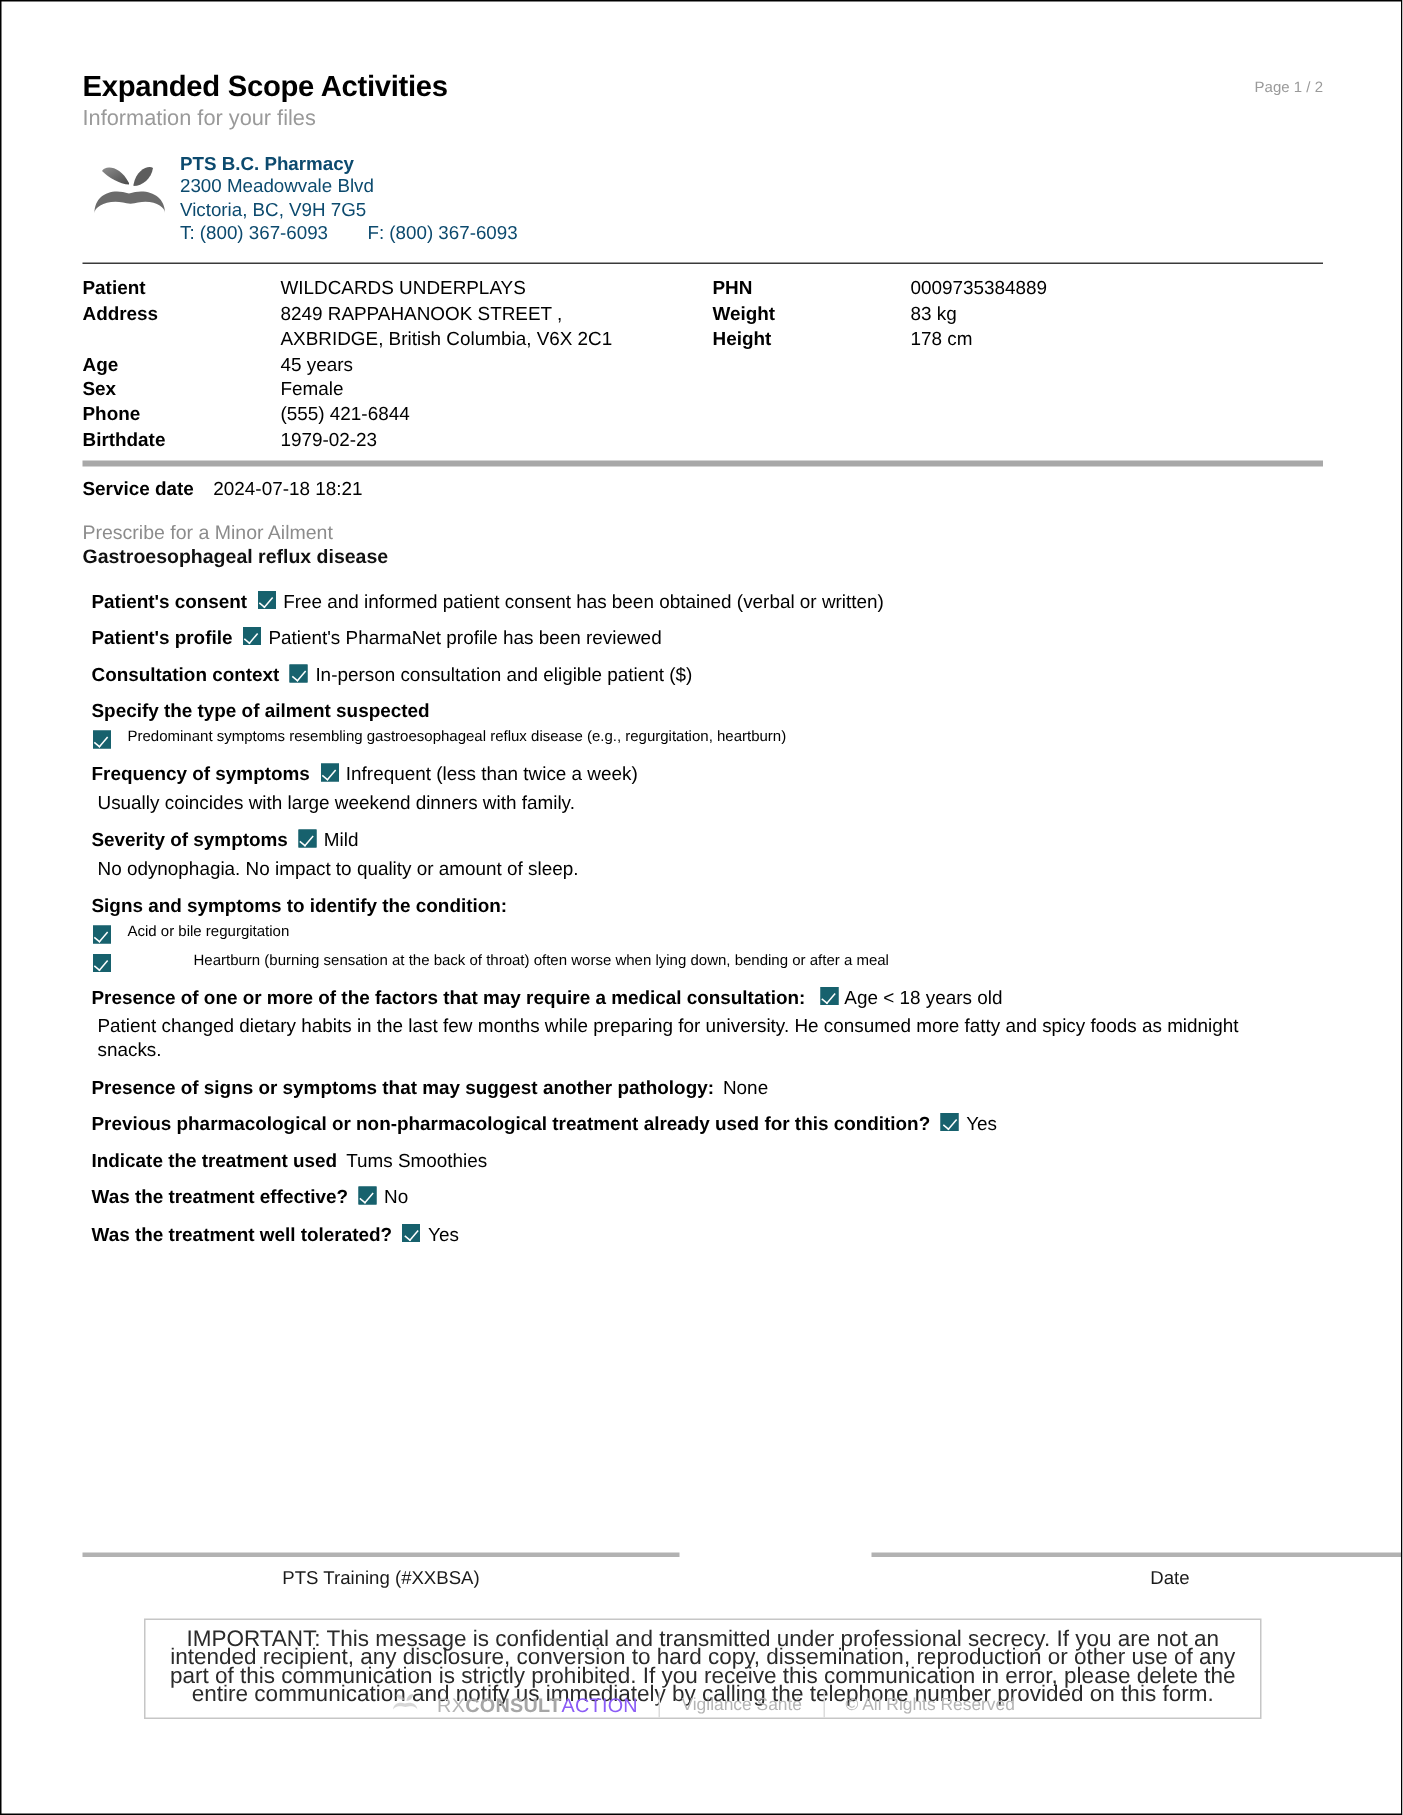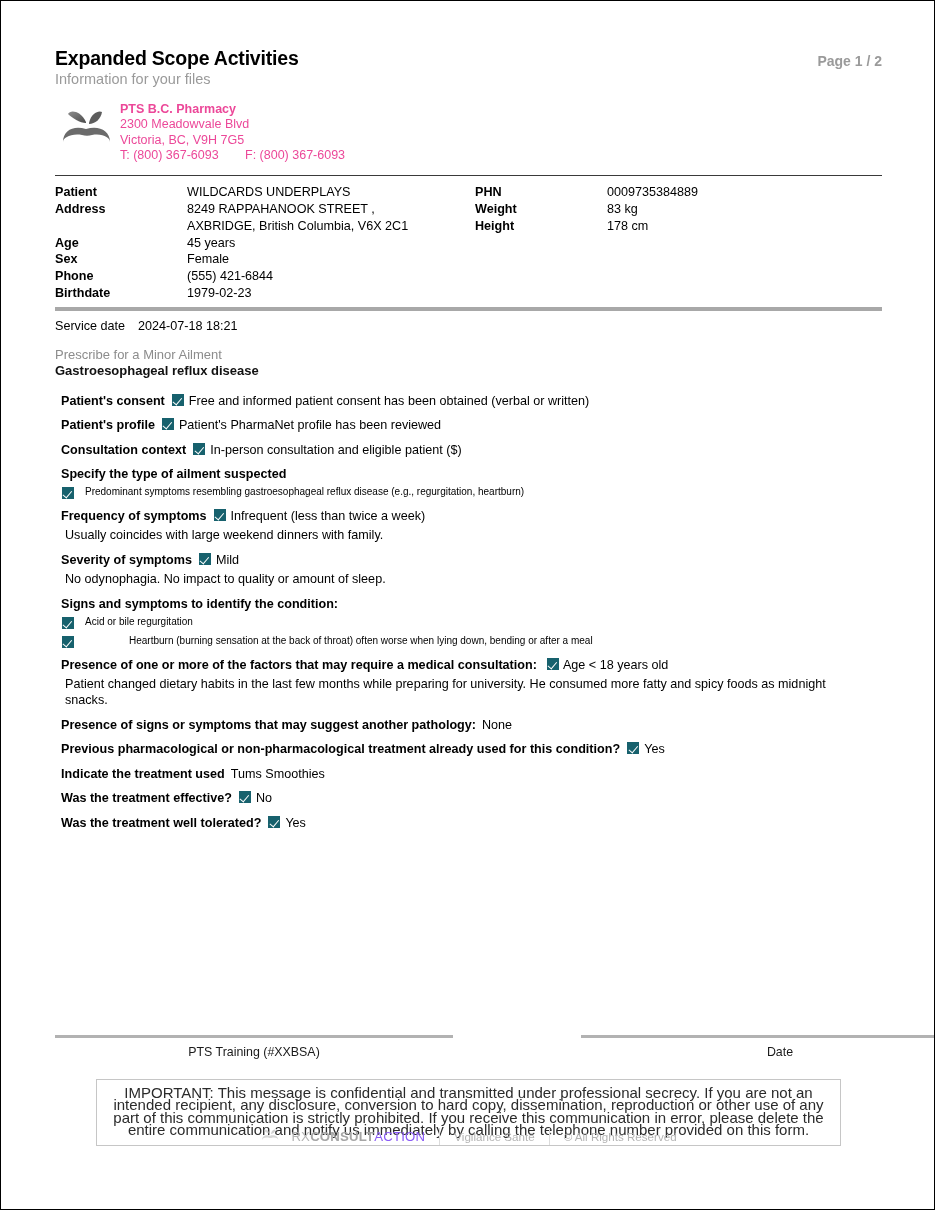--- a/index.html
+++ b/index.html
@@ -41,43 +41,43 @@
   .doc-subtitle {
     font-size: 14.5px;
     color: #9a9a9a;
     line-height: 18px;
     margin-top: 1px;
   }
   .page-num {
     position: absolute;
     right: 0;
     top: 52px;
-    font-size: 14px;
-    font-weight: bold;
+    font-size: 10px;
+    font-weight: normal;
     color: #9a9a9a;
     text-align: right;
   }
 
   
   .pharm {
     display: flex;
     align-items: flex-start;
     margin-top: 12px;
     padding-left: 3px;
   }
   .pharm-logo {
     width: 62px;
     height: 52px;
     flex: 0 0 62px;
     padding-top: 4px;
   }
   .pharm-info {
     font-size: 12.5px;
     line-height: 15.3px;
-    color: #ec4899;
+    color: #0c4a6e;
     padding-top: 2px;
   }
   .pharm-name { font-weight: bold; font-size: 12.5px; }
   .pharm-tel { display: flex; }
   .pharm-tel .t1 { width: 125px; }
 
   
   .rule-thin {
     border-top: 1.4px solid #3a3a3a;
     margin-top: 12px;
@@ -107,21 +107,21 @@
     line-height: 16.8px;
   }
   .pat-lab div, .pat-val div { white-space: pre; }
 
   
   .svc {
     display: flex;
     font-size: 12.6px;
     padding-top: 8px;
   }
-  .svc-lab { font-weight: normal; margin-right: 13px; }
+  .svc-lab { font-weight: bold; margin-right: 13px; }
 
   
   .presc {
     text-align: left;
     margin-top: 14px;
     padding-right: 70px;
   }
   .presc-top {
     font-size: 13px;
     color: #8c8c8c;

